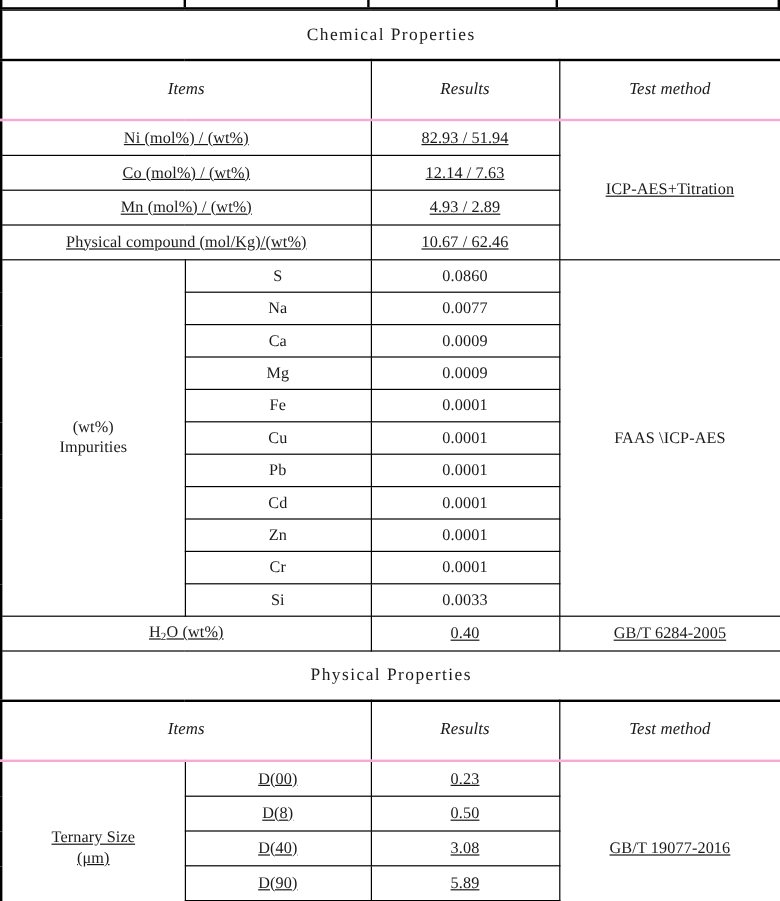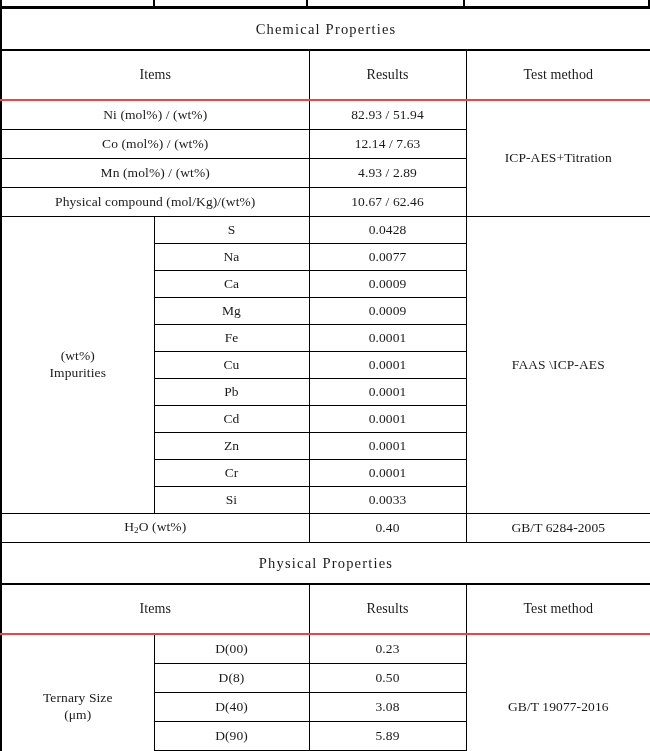--- a/index.html
+++ b/index.html
@@ -70,25 +70,26 @@
 
   tr.section-title td {
     height: 38px;
     font-size: 14.5px;
     letter-spacing: 1.2px;
     border-bottom: 2px solid #000;
   }
   tr.col-head td {
     height: 46px;
     font-size: 14px;
-    border-bottom: 2px solid #ef4444;
+    border-bottom: 2px solid #f9a8d4;
+    font-style: italic;
   }
 
   tr.data td { height: 24px; }
-  tr.data-tall td { height: 26px; }
+  tr.data-tall td { height: 26px; text-decoration: underline; }
   .two-line { line-height: 1.45; }
 
   sub { font-size: 0.68em; vertical-align: -0.25em; }
 </style>
 </head>
 <body>
 
 <div id="sheet">
 
   <div class="top-sliver">
@@ -137,21 +138,21 @@
         <td colspan="2" class="thick-r thick-b">Physical  compound  (mol/Kg)/(wt%)</td>
         <td class="thick-r thick-b">10.67 / 62.46</td>
       </tr>
 
       <tr class="data">
         <td rowspan="11" class="thick-r two-line">
           <span>(wt%)</span><br>
           <span>Impurities</span>
         </td>
         <td class="thick-r">S</td>
-        <td class="thick-r">0.0428</td>
+        <td class="thick-r">0.0860</td>
         <td rowspan="11">FAAS \ICP-AES</td>
       </tr>
       <tr class="data">
         <td class="thick-r">Na</td>
         <td class="thick-r">0.0077</td>
       </tr>
       <tr class="data">
         <td class="thick-r">Ca</td>
         <td class="thick-r">0.0009</td>
       </tr>

